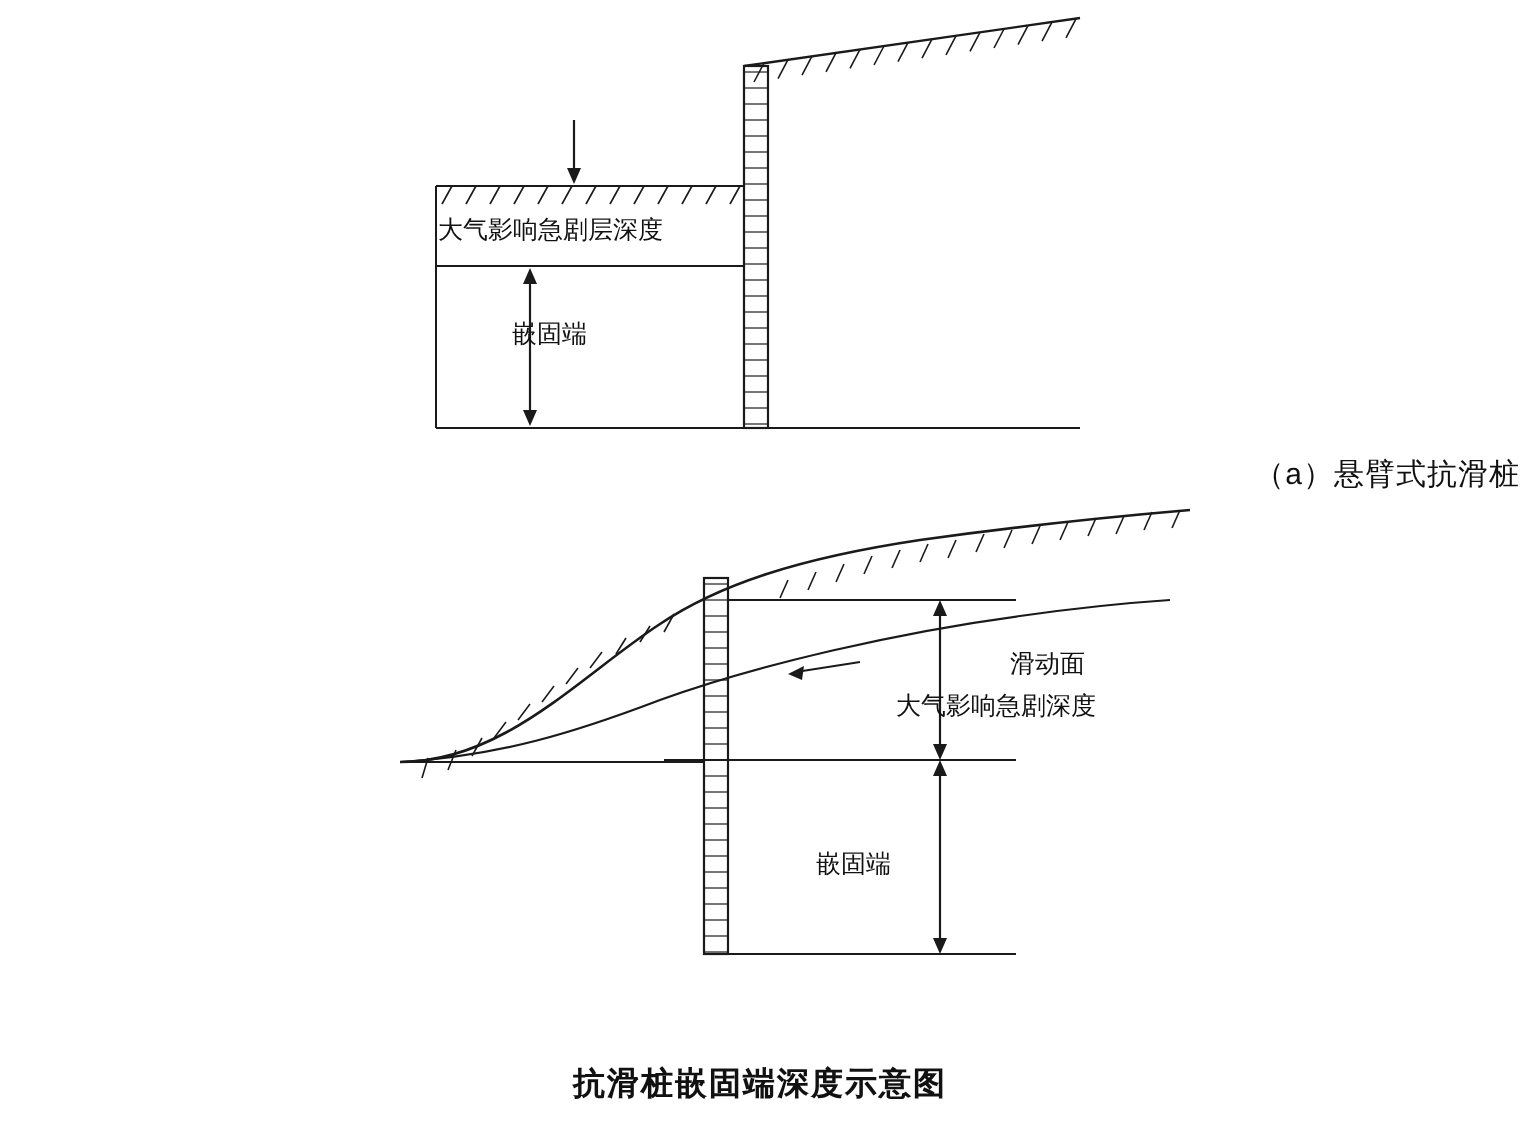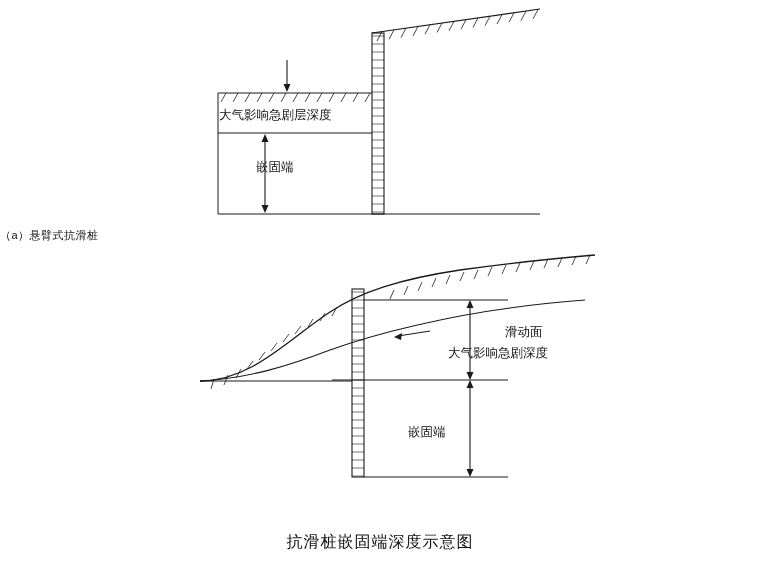--- a/index.html
+++ b/index.html
@@ -25,36 +25,36 @@
   svg#fig {
     position: absolute;
     left: 0;
     top: 0;
     width: 760px;
     height: 570px;
     display: block;
   }
   .cap {
     position: absolute;
-    text-align: left;
-    font-size: 11px;
+    text-align: right;
+    font-size: 15px;
     color: #111;
     letter-spacing: 0.5px;
     white-space: nowrap;
   }
   .cap-a { left: 0; width: 760px; top: 228px; }
   .cap-b { left: 0; width: 760px; top: 488px; }
   .title {
     position: absolute;
     left: 0;
     width: 760px;
     top: 532px;
     text-align: center;
     font-size: 16px;
-    font-weight: normal;
+    font-weight: bold;
     color: #111;
     letter-spacing: 1px;
     white-space: nowrap;
   }
   .lbl {
     position: absolute;
     font-size: 12.5px;
     color: #111;
     white-space: nowrap;
   }

